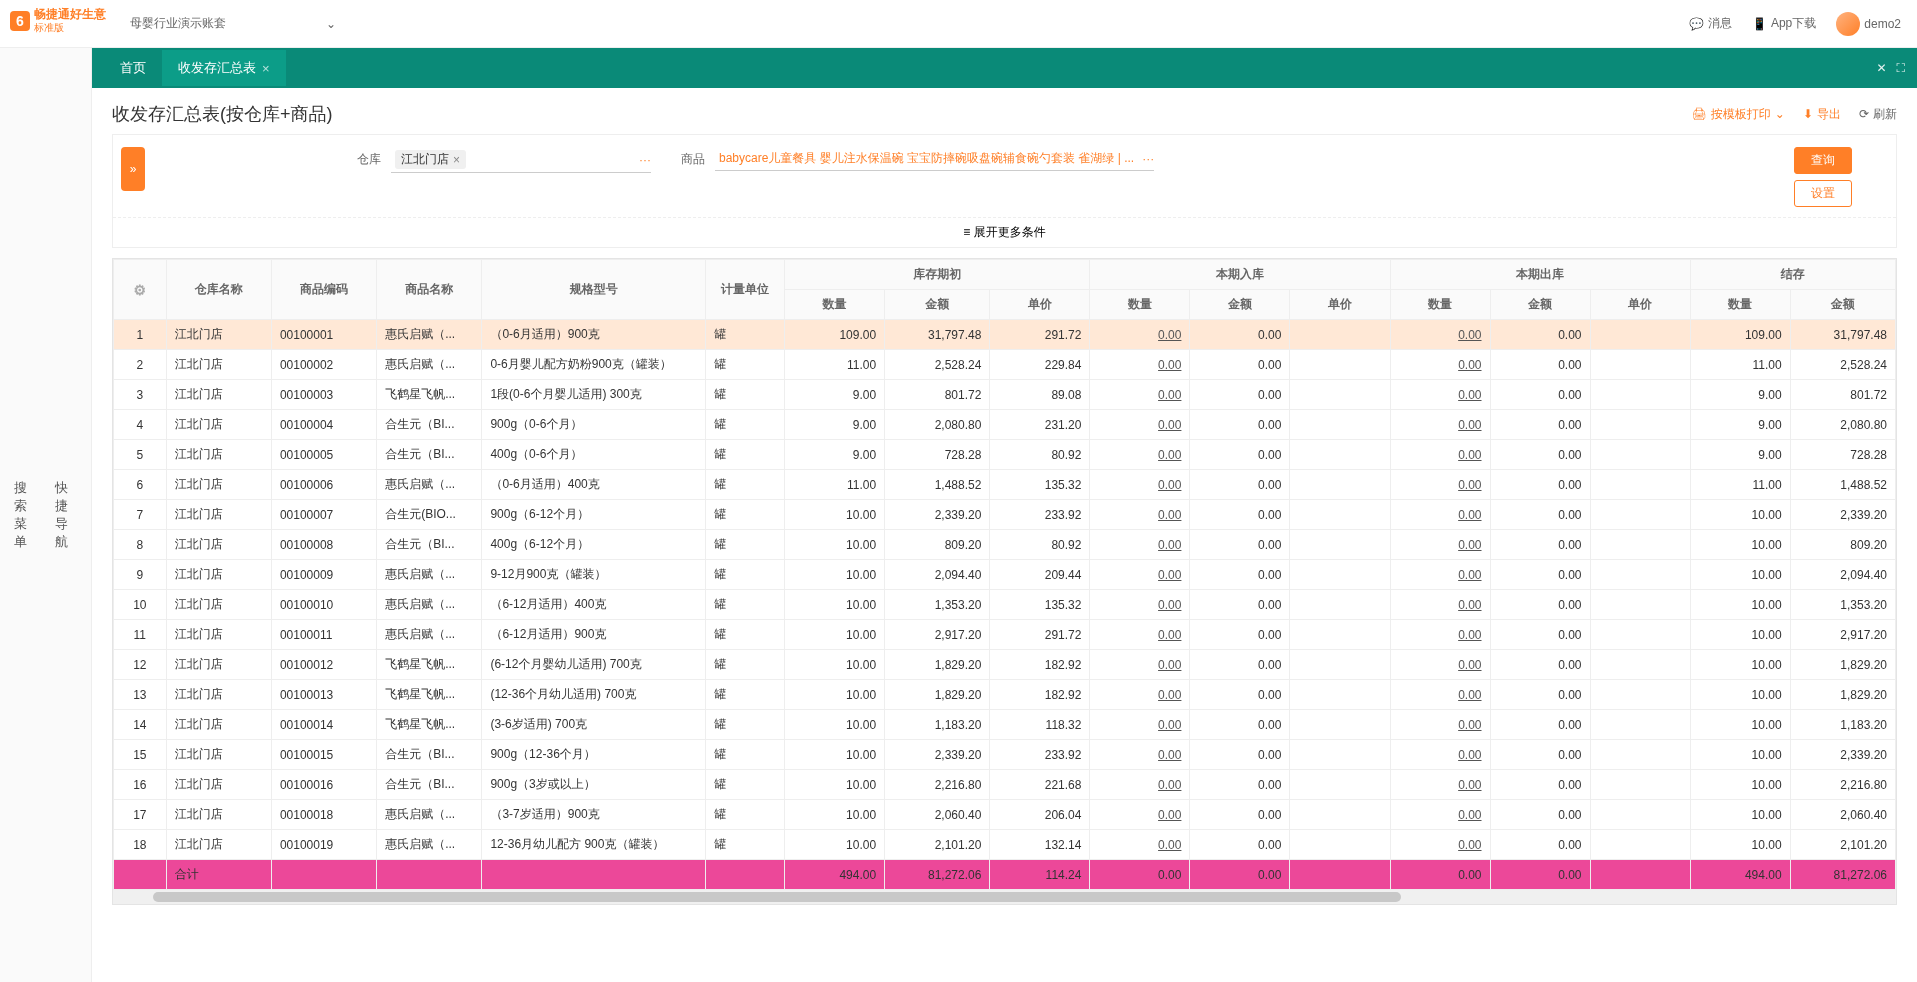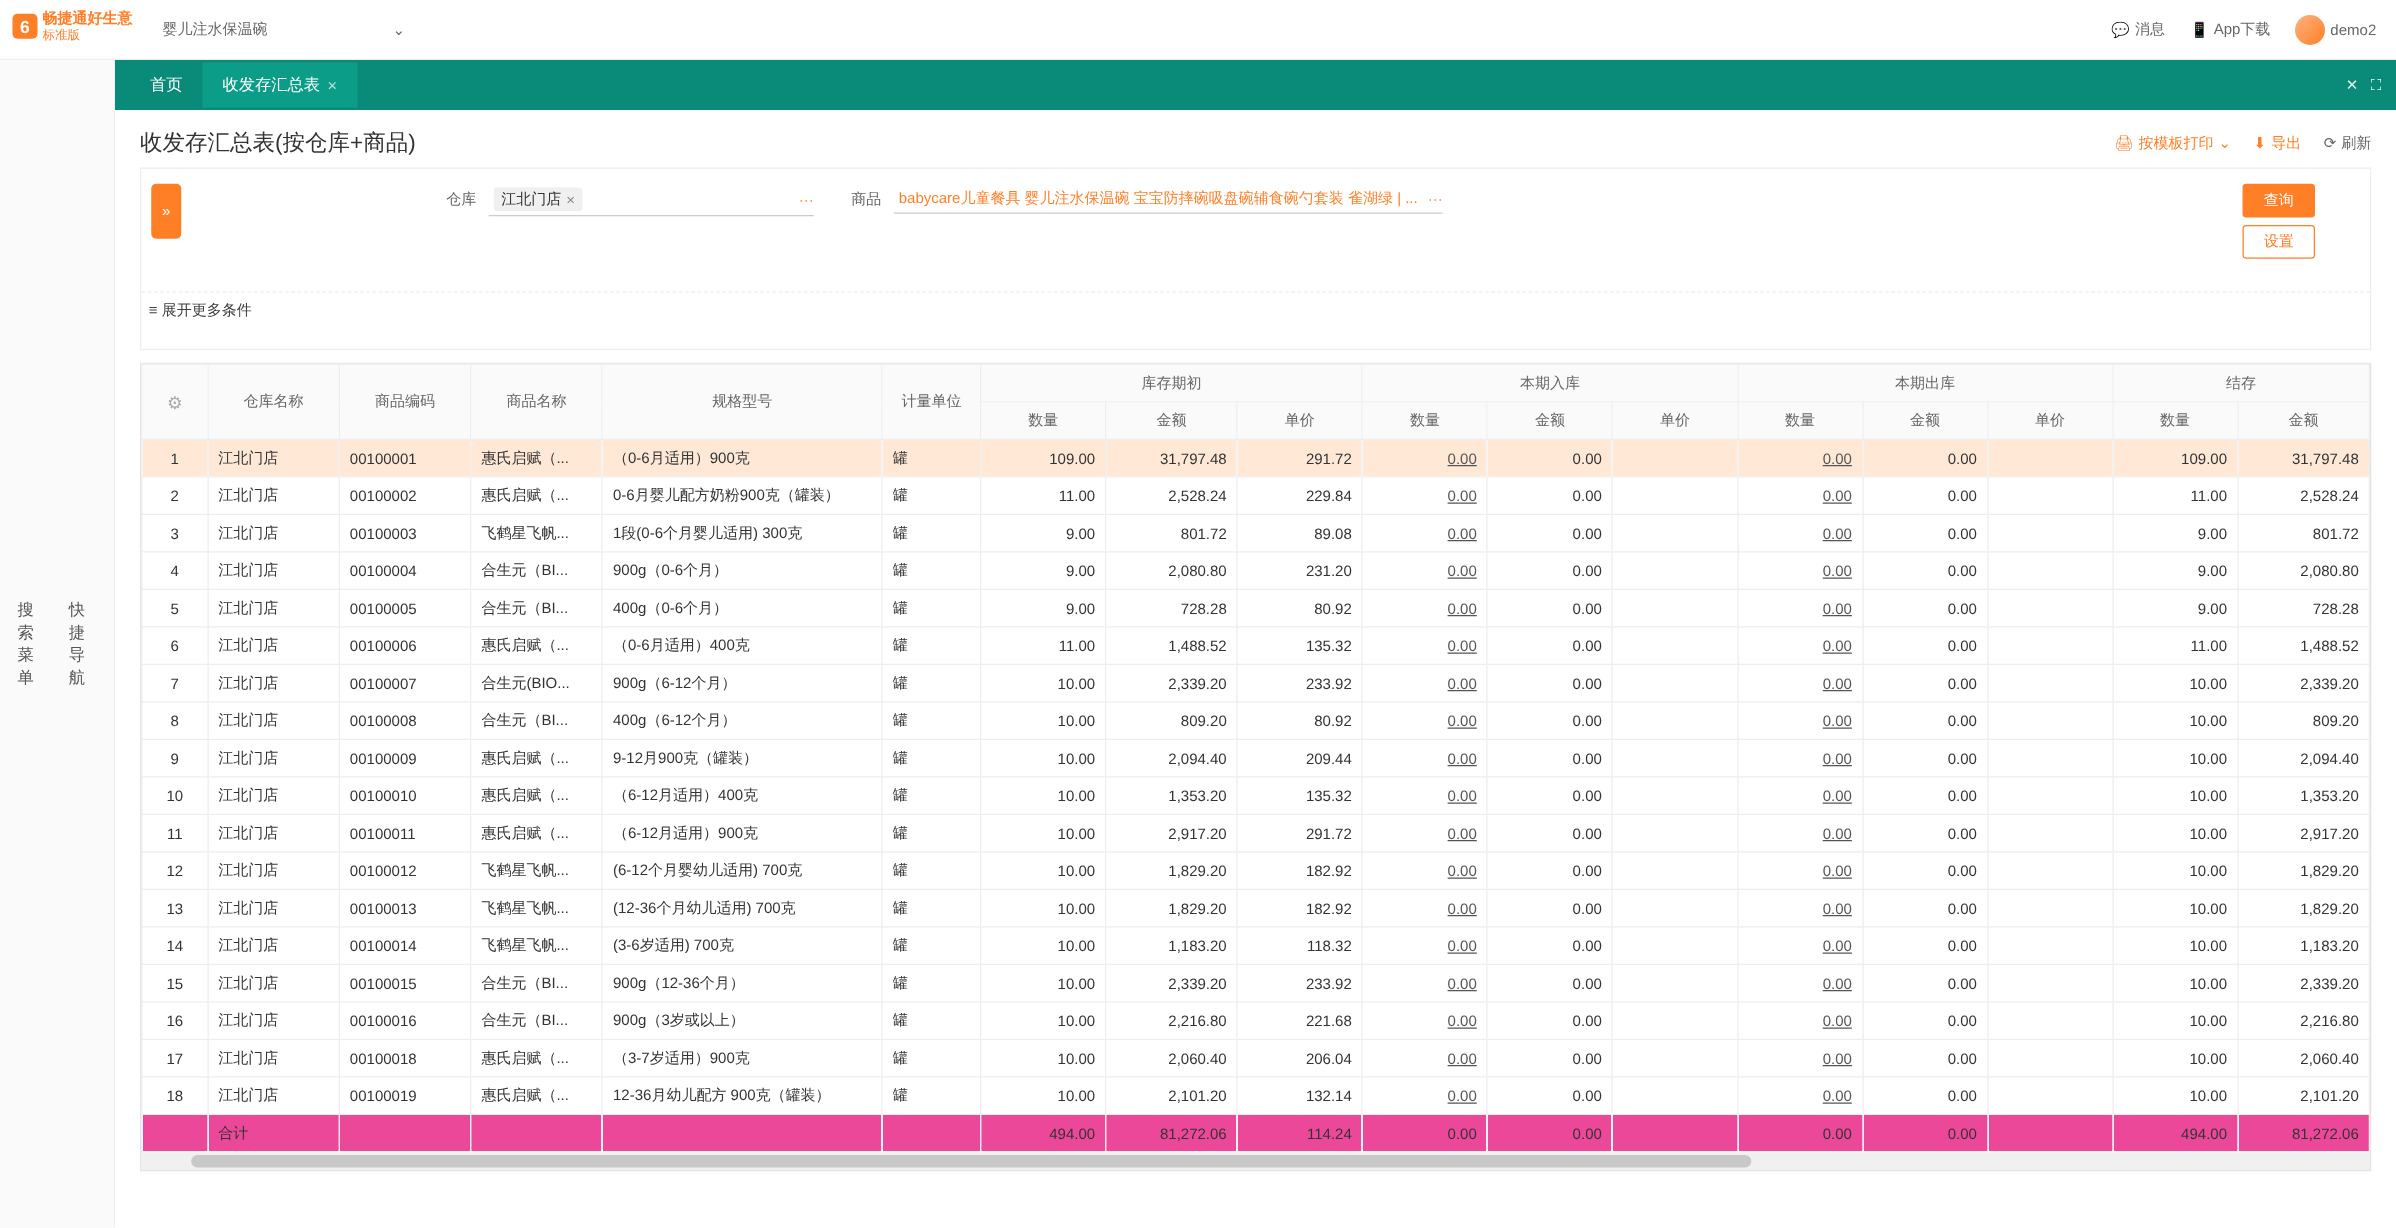--- a/index.html
+++ b/index.html
@@ -43,26 +43,26 @@
 .date-range { color:#999; font-size:11px; }
 .sel-input { border:none; border-bottom:1px solid #ccc; min-width:260px; padding:3px 20px 3px 4px; position:relative; display:flex; align-items:center; }
 .chip { background:#f0f0f0; border-radius:3px; padding:1px 6px; display:flex; gap:4px; align-items:center;}
 .chip .x { color:#888; cursor:pointer;}
 .sel-text { color:#ff7f27; white-space:nowrap; overflow:hidden; text-overflow:ellipsis; flex:1;}
 .sel-more { color:#ff7f27; position:absolute; right:0; cursor:pointer;}
 .filter-btns { margin-left:auto; display:flex; flex-direction:column; gap:6px;}
 .btn { padding:4px 16px; border-radius:3px; cursor:pointer; border:1px solid #ff7f27; text-align:left; font-size:12px;}
 .btn.primary { background:#ff7f27; color:#fff;}
 .btn.ghost { color:#ff7f27; background:#fff;}
-.expand-more { padding:6px; border-top:1px dashed #eee; color:#404040; cursor:pointer; margin:16px -44px;}
+.expand-more { text-align:center; padding:6px; border-top:1px dashed #eee; color:#000000; cursor:pointer; margin:0 -44px;}
 .table-wrap { flex:1; overflow:auto; padding:0 20px 20px; }
 .grid { border:1px solid #e4e4e4; }
 .grid table { border-collapse:collapse; width:100%; table-layout:fixed; }
 .grid th, .grid td { border:1px solid #eee; padding:6px 8px; font-size:12px; white-space:nowrap; overflow:hidden; text-overflow:ellipsis;}
-.grid thead th { background:#fafafa; color:#666; font-weight:400; text-align:center;}
+.grid thead th { background:#fafafa; color:#666; font-weight:700; text-align:center;}
 .grid .num { text-align:right; }
 .grid .ctr { text-align:center;}
 .grid tbody tr.sel { background:#ffe8d6; }
 .link0 { text-decoration:underline; color:#555; cursor:pointer;}
 .total-row td { background:#ec4899; font-weight:500;}
 .scrollfake { height:14px; background:#f0f0f0; position:relative;}
 .scrollfake .thumb{ position:absolute; left:40px; top:2px; height:10px; width:70%; background:#c8c8c8; border-radius:5px;}
 .gear-ico { color:#aaa; font-size:14px;}
 .date-col { display:flex; flex-direction:column; gap:2px;}
 </style>
@@ -72,21 +72,21 @@
 <div class="app">
   <div class="topbar">
     <div class="logo-wrap">
       <div class="logo-ico">6</div>
       <div>
         <span class="logo-txt">畅捷通好生意</span>
         <span class="logo-sub">标准版</span>
       </div>
     </div>
     <div class="account-dd">
-      <span>婴儿注水保温碗</span>
+      <span>母婴行业演示账套</span>
       <span>⌄</span>
     </div>
     <div class="tb-right">
       <div class="tb-item">
           <span>💬</span>
           <span>消息</span>
         </div>
       <div class="tb-item">
           <span>📱</span>
           <span>App下载</span>

